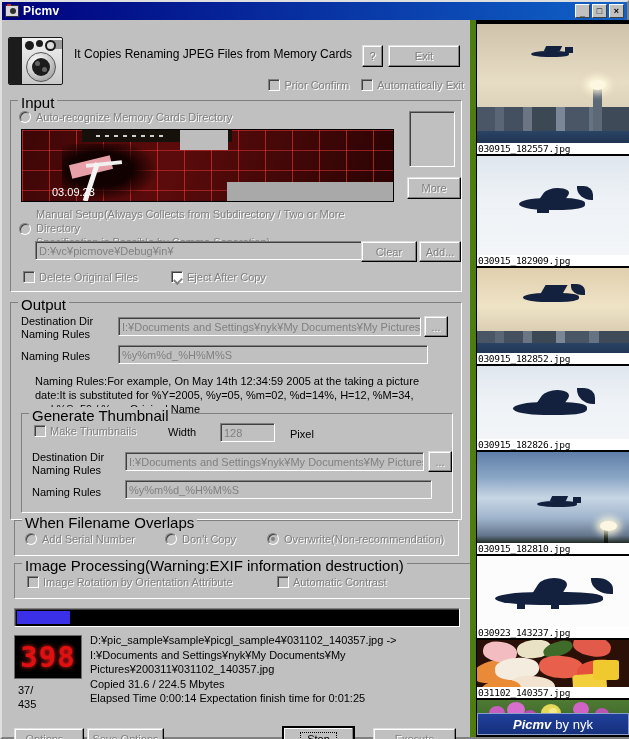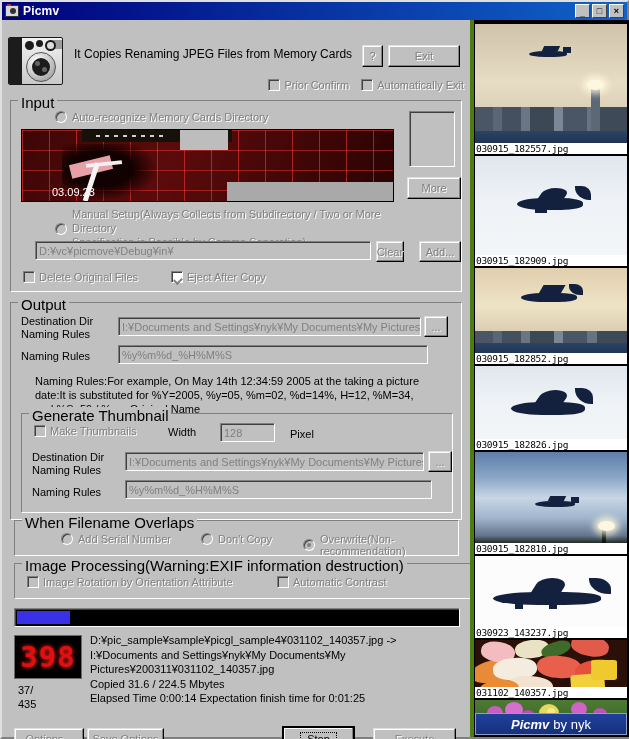--- a/index.html
+++ b/index.html
@@ -49,21 +49,21 @@
     cursor:pointer;
   }
   .tb-btn span { position:absolute; left:0; right:0; top:0; font-weight:bold;
     font-family:"Liberation Sans",sans-serif; font-size:9px;}
   .tb-min span { top:2px; }
   
   #body-area { display:flex; height:717px; }
   #left-col { width:468px; position:relative; padding:0; }
   #right-col {
     width:157px; background:#fde047; position:relative;
-    border-left:4px solid #4d7c0f;
+    border-left:6px solid #4d7c0f;
   }
   
   #header { height:58px; position:relative; }
   #cam-icon {
     position:absolute; left:6px; top:17px; width:55px; height:48px;
     background:linear-gradient(#f2f2f2,#c9c9c9);
     border:1px solid #1a1a1a; border-radius:2px; overflow:hidden;
   }
   #cam-icon .blk { position:absolute; left:0; top:0; width:13px; height:48px; background:#1c1c1c; }
   #cam-icon .tdot { position:absolute; border-radius:50%; background:#1c1c1c; }
@@ -135,21 +135,21 @@
   .rad .circle {
     width:12px; height:12px; border-radius:50%; background:#c0c0c0;
     border:1px solid #808080; border-right-color:#fff; border-bottom-color:#fff;
     box-shadow: inset 1px 1px 0 #404040;
     position:relative; flex:0 0 auto;
   }
   .rad.on .circle:after {
     content:""; position:absolute; left:3px; top:3px; width:4px; height:4px;
     border-radius:50%; background:#808080;
   }
-  .rad.disabled { color:#808080; text-shadow:1px 1px 0 #fff;margin-left:36px; }
+  .rad.disabled { color:#808080; text-shadow:1px 1px 0 #fff; }
   .lbl { font-size:11px; }
 
   
   #grp-input { left:8px; top:80px; width:452px; height:192px; }
   #rad-auto { position:absolute; left:8px; top:10px; }
   #preview {
     position:absolute; left:10px; top:28px; width:373px; height:73px;
     border:1px solid #000; overflow:hidden;
     background:#1a0000;
   }
@@ -187,21 +187,21 @@
     position:absolute; left:398px; top:10px; width:46px; height:56px;
     background:#c0c0c0; border:1px solid #808080;
     border-right-color:#fff; border-bottom-color:#fff;
     box-shadow: inset 1px 1px 0 #404040;
   }
   #eject-btn { position:absolute; left:396px; top:76px; width:54px; height:22px; }
   #rad-manual { position:absolute; left:8px; top:106px; width:370px; align-items:center; }
   #rad-manual .circle { margin-top:1px; }
   #rad-manual .mtxt { line-height:14px; }
   #manual-path { position:absolute; left:24px; top:140px; width:336px; height:19px; }
-  #clear-btn { position:absolute; left:365px; top:140px; width:28px; height:21px; }
+  #clear-btn { position:absolute; left:350px; top:140px; width:56px; height:21px; }
   #add-btn { position:absolute; left:408px; top:140px; width:42px; height:21px; }
   #chk-del { position:absolute; left:12px; top:170px; }
   #chk-eject { position:absolute; left:160px; top:170px; }
 
   
   #grp-output { left:8px; top:282px; width:452px; height:218px; }
   #lbl-dest1 { position:absolute; left:10px; top:12px; }
   #lbl-dest2 { position:absolute; left:10px; top:25px; }
   #dest-field { position:absolute; left:107px; top:14px; width:303px; height:19px; }
   #dest-btn { position:absolute; left:413px; top:13px; width:24px; height:21px; }

